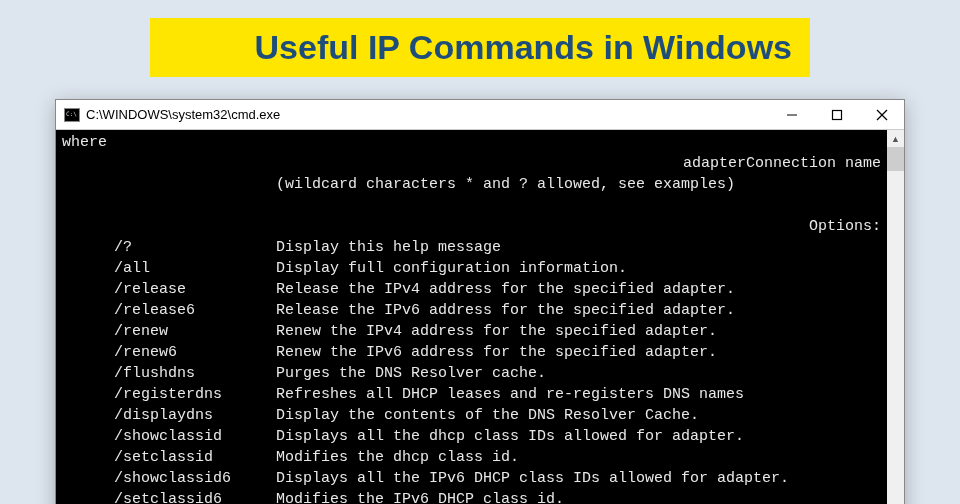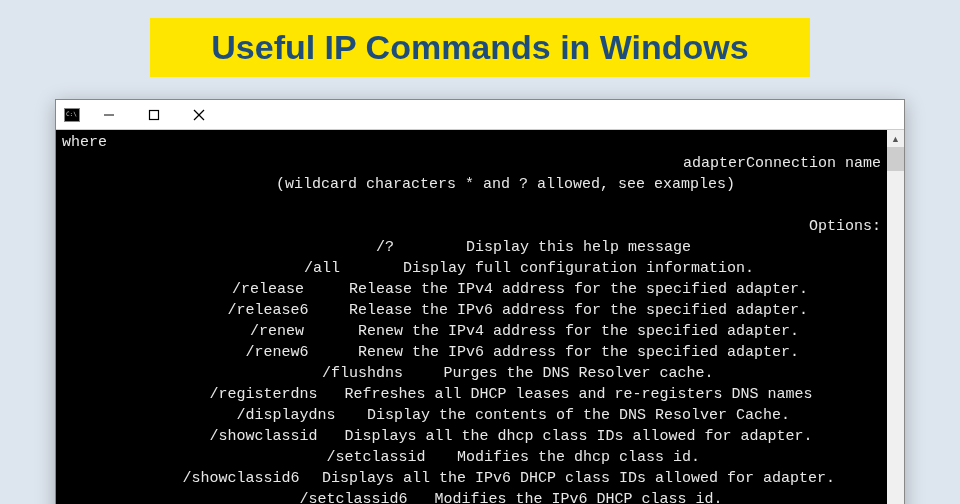--- a/index.html
+++ b/index.html
@@ -14,20 +14,21 @@
       margin: 18px auto 0;
       width: 660px;
       background: #ffe600;
       padding: 10px 18px;
       text-align: center;
     }
     .banner-text {
       color: #1e4d7b;
       font-size: 34px;
       font-weight: bold;
+      text-align: right;
     }
     .window {
       margin: 22px auto 0;
       width: 850px;
       background: #fff;
       border: 1px solid #888;
       box-shadow: 0 4px 18px rgba(0,0,0,.25);
     }
     .titlebar {
       display: flex;
@@ -109,33 +110,34 @@
       top: 17px;
       left: 0;
       width: 17px;
       height: 24px;
       background: #cdcdcd;
     }
     .term-line { display: block; }
     .col1 { display: inline-block; width: 180px; }
     .indent0 { padding-left: 0; }
     .indent1 { padding-left: 34px; text-align: right; }
-    .indent2 { padding-left: 52px; text-align: center; }
+    .indent2 { padding-left: 52px; }
     .indent-hdr2 { padding-left: 214px; }
   </style>
 </head>
 <body>
 
 <div class="banner">
   <div class="banner-text">Useful IP Commands in Windows</div>
 </div>
 
 <div class="window">
   <div class="titlebar">
     <span class="titlebar-icon"></span>
+    <span class="titlebar-text">C:\WINDOWS\system32\cmd.exe</span>
     <div class="win-btns">
       <div class="win-btn">
         <svg viewBox="0 0 12 12">
             <line x1="1" y1="6" x2="11" y2="6" stroke="#000" stroke-width="1"></line>
           </svg>
       </div>
       <div class="win-btn">
         <svg viewBox="0 0 12 12">
             <rect x="1.5" y="1.5" width="9" height="9" fill="none" stroke="#000" stroke-width="1.2"></rect>
           </svg>

